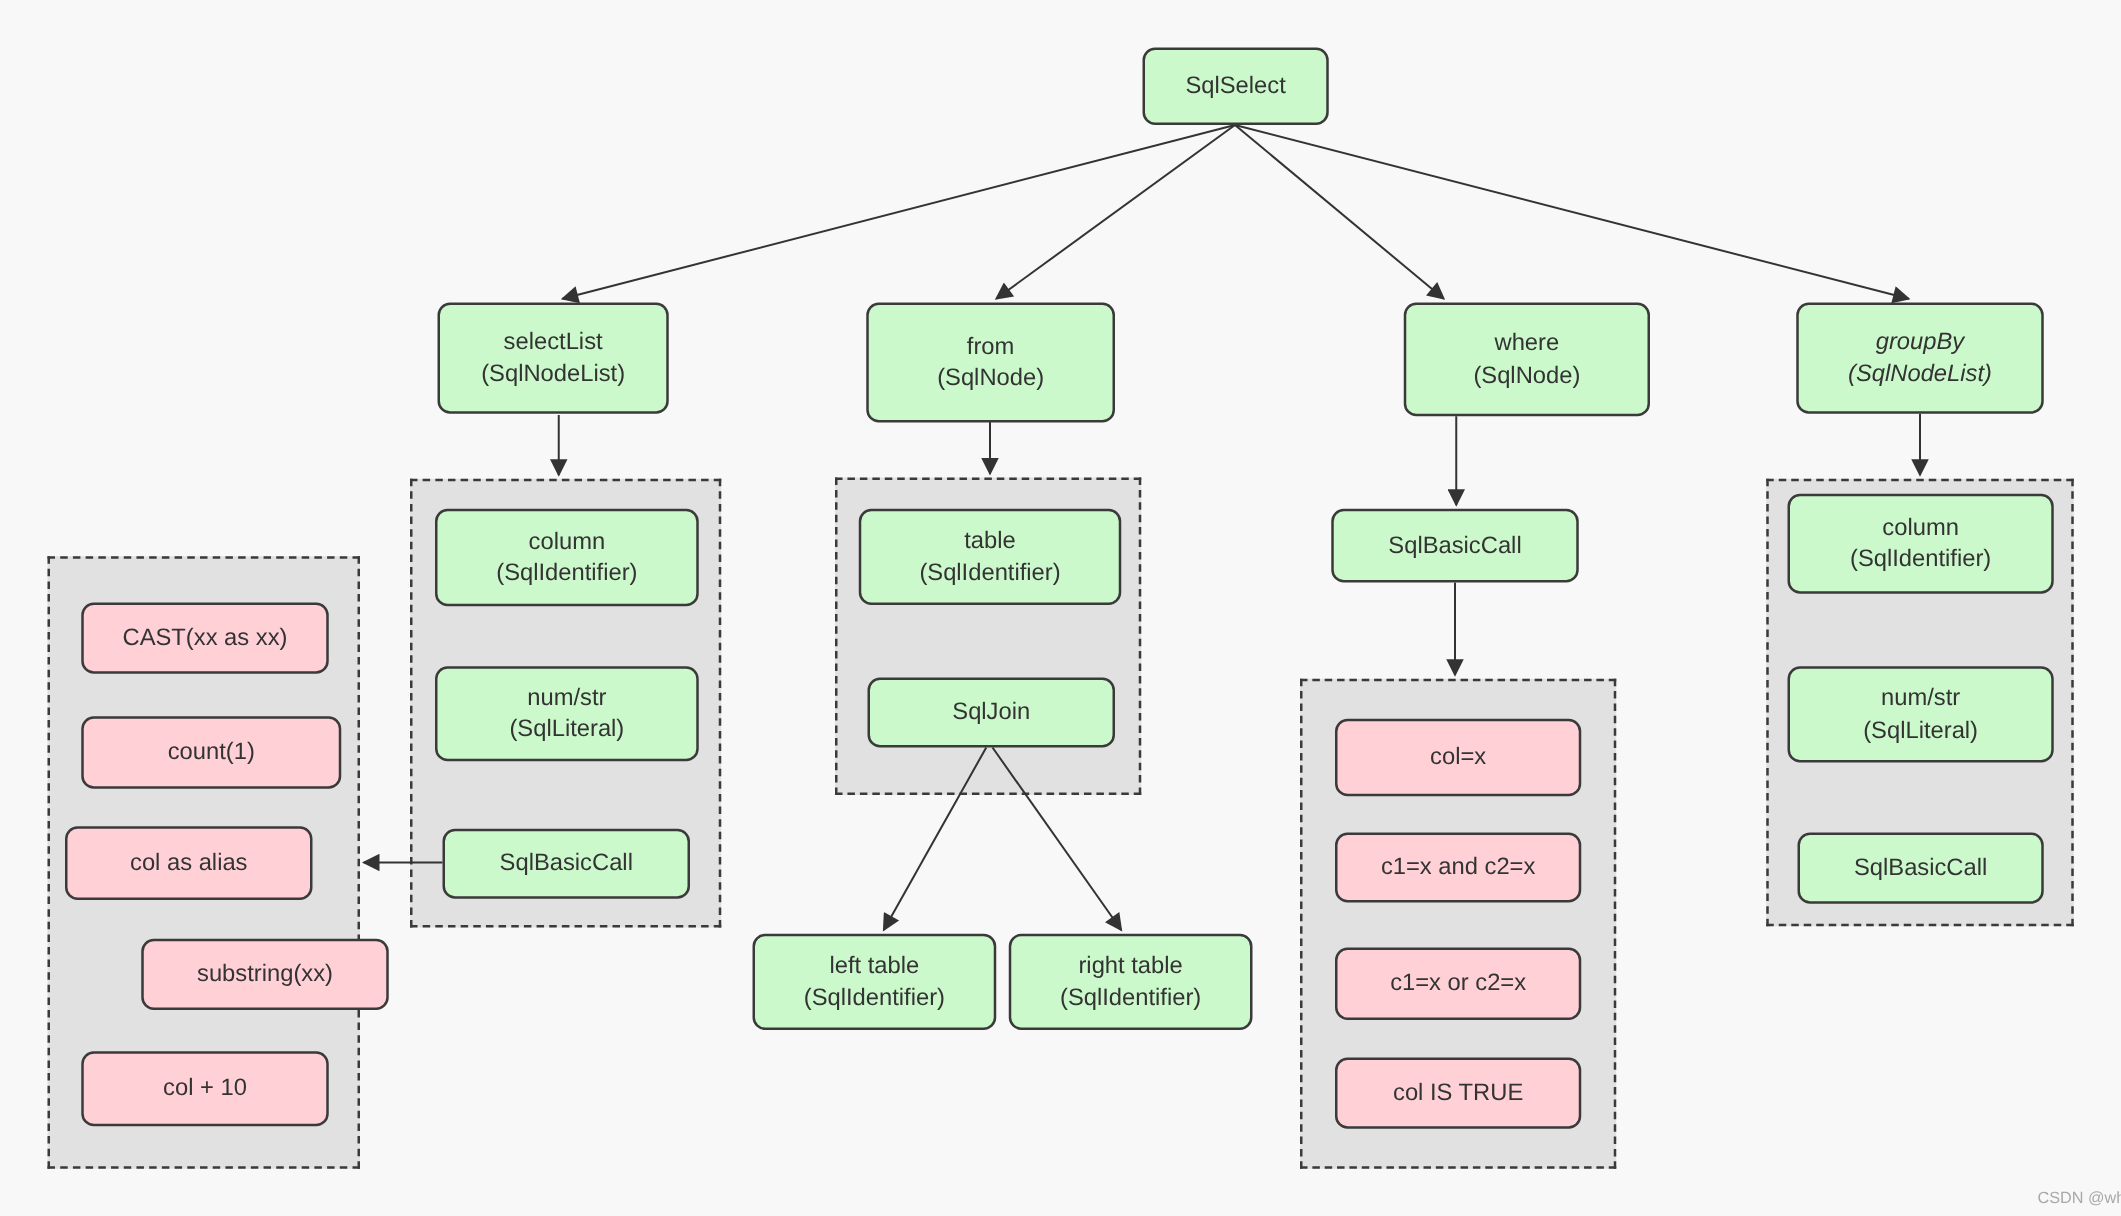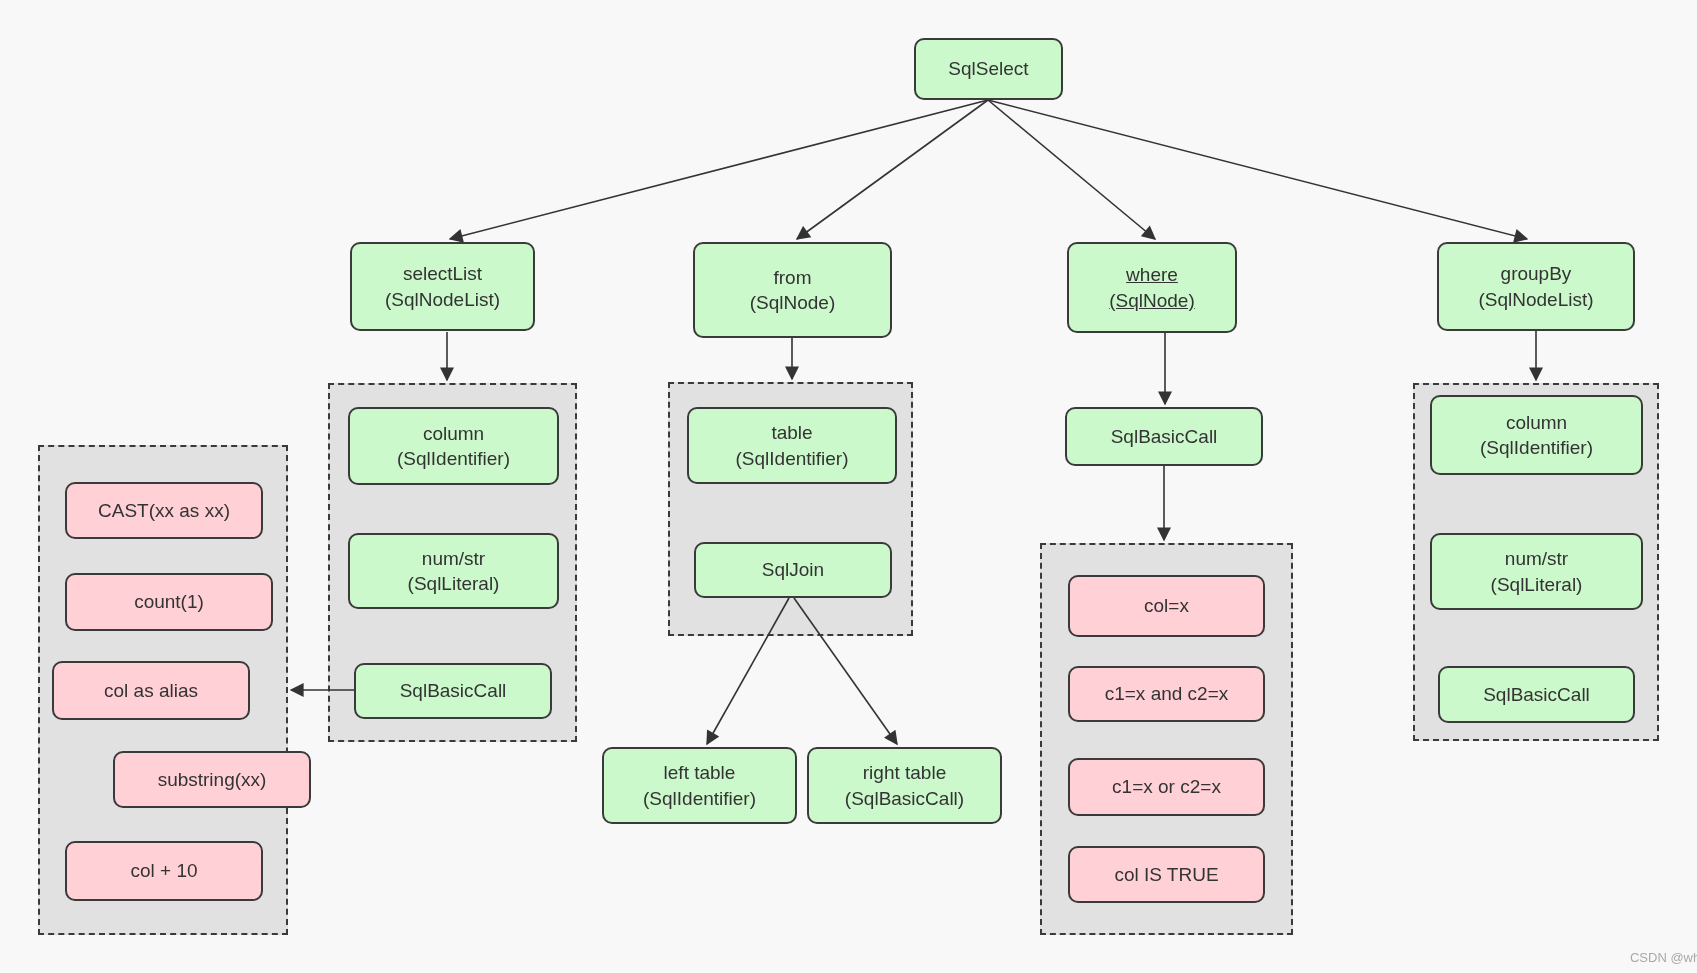--- a/index.html
+++ b/index.html
@@ -56,44 +56,44 @@
       <line x1="794" y1="598" x2="897" y2="744" marker-end="url(#arrow)"></line>
     </g>
   </svg>
 
   <div class="node green" style="left:914px;top:38px;width:149px;height:62px;">SqlSelect</div>
 
   <div class="node green" style="left:350px;top:242px;width:185px;height:89px;">selectList
 (SqlNodeList)</div>
   <div class="node green" style="left:693px;top:242px;width:199px;height:96px;">from
 (SqlNode)</div>
-  <div class="node green" style="left:1067px;top:242px;width:170px;height:91px;text-decoration:underline;">where
+  <div class="node green" style="left:1123px;top:242px;width:197px;height:91px;">where
 (SqlNode)</div>
-  <div class="node green" style="left:1437px;top:242px;width:198px;height:89px;">groupBy
+  <div class="node green" style="left:1437px;top:242px;width:198px;height:89px;font-style:italic;">groupBy
 (SqlNodeList)</div>
 
   <div class="node green" style="left:348px;top:407px;width:211px;height:78px;">column
 (SqlIdentifier)</div>
   <div class="node green" style="left:348px;top:533px;width:211px;height:76px;">num/str
 (SqlLiteral)</div>
   <div class="node green" style="left:354px;top:663px;width:198px;height:56px;">SqlBasicCall</div>
 
   <div class="node pink" style="left:65px;top:482px;width:198px;height:57px;">CAST(xx as xx)</div>
   <div class="node pink" style="left:65px;top:573px;width:208px;height:58px;">count(1)</div>
   <div class="node pink" style="left:52px;top:661px;width:198px;height:59px;">col as alias</div>
   <div class="node pink" style="left:65px;top:751px;width:198px;height:57px;margin-left:48px;">substring(xx)</div>
   <div class="node pink" style="left:65px;top:841px;width:198px;height:60px;">col + 10</div>
 
   <div class="node green" style="left:687px;top:407px;width:210px;height:77px;">table
 (SqlIdentifier)</div>
   <div class="node green" style="left:694px;top:542px;width:198px;height:56px;text-align:right;">SqlJoin</div>
   <div class="node green" style="left:602px;top:747px;width:195px;height:77px;">left table
 (SqlIdentifier)</div>
   <div class="node green" style="left:807px;top:747px;width:195px;height:77px;">right table
-(SqlBasicCall)</div>
+(SqlIdentifier)</div>
 
   <div class="node green" style="left:1065px;top:407px;width:198px;height:59px;">SqlBasicCall</div>
   <div class="node pink" style="left:1068px;top:575px;width:197px;height:62px;">col=x</div>
   <div class="node pink" style="left:1068px;top:666px;width:197px;height:56px;">c1=x and c2=x</div>
   <div class="node pink" style="left:1068px;top:758px;width:197px;height:58px;">c1=x or c2=x</div>
   <div class="node pink" style="left:1068px;top:846px;width:197px;height:57px;">col IS TRUE</div>
 
   <div class="node green" style="left:1430px;top:395px;width:213px;height:80px;">column
 (SqlIdentifier)</div>
   <div class="node green" style="left:1430px;top:533px;width:213px;height:77px;">num/str

